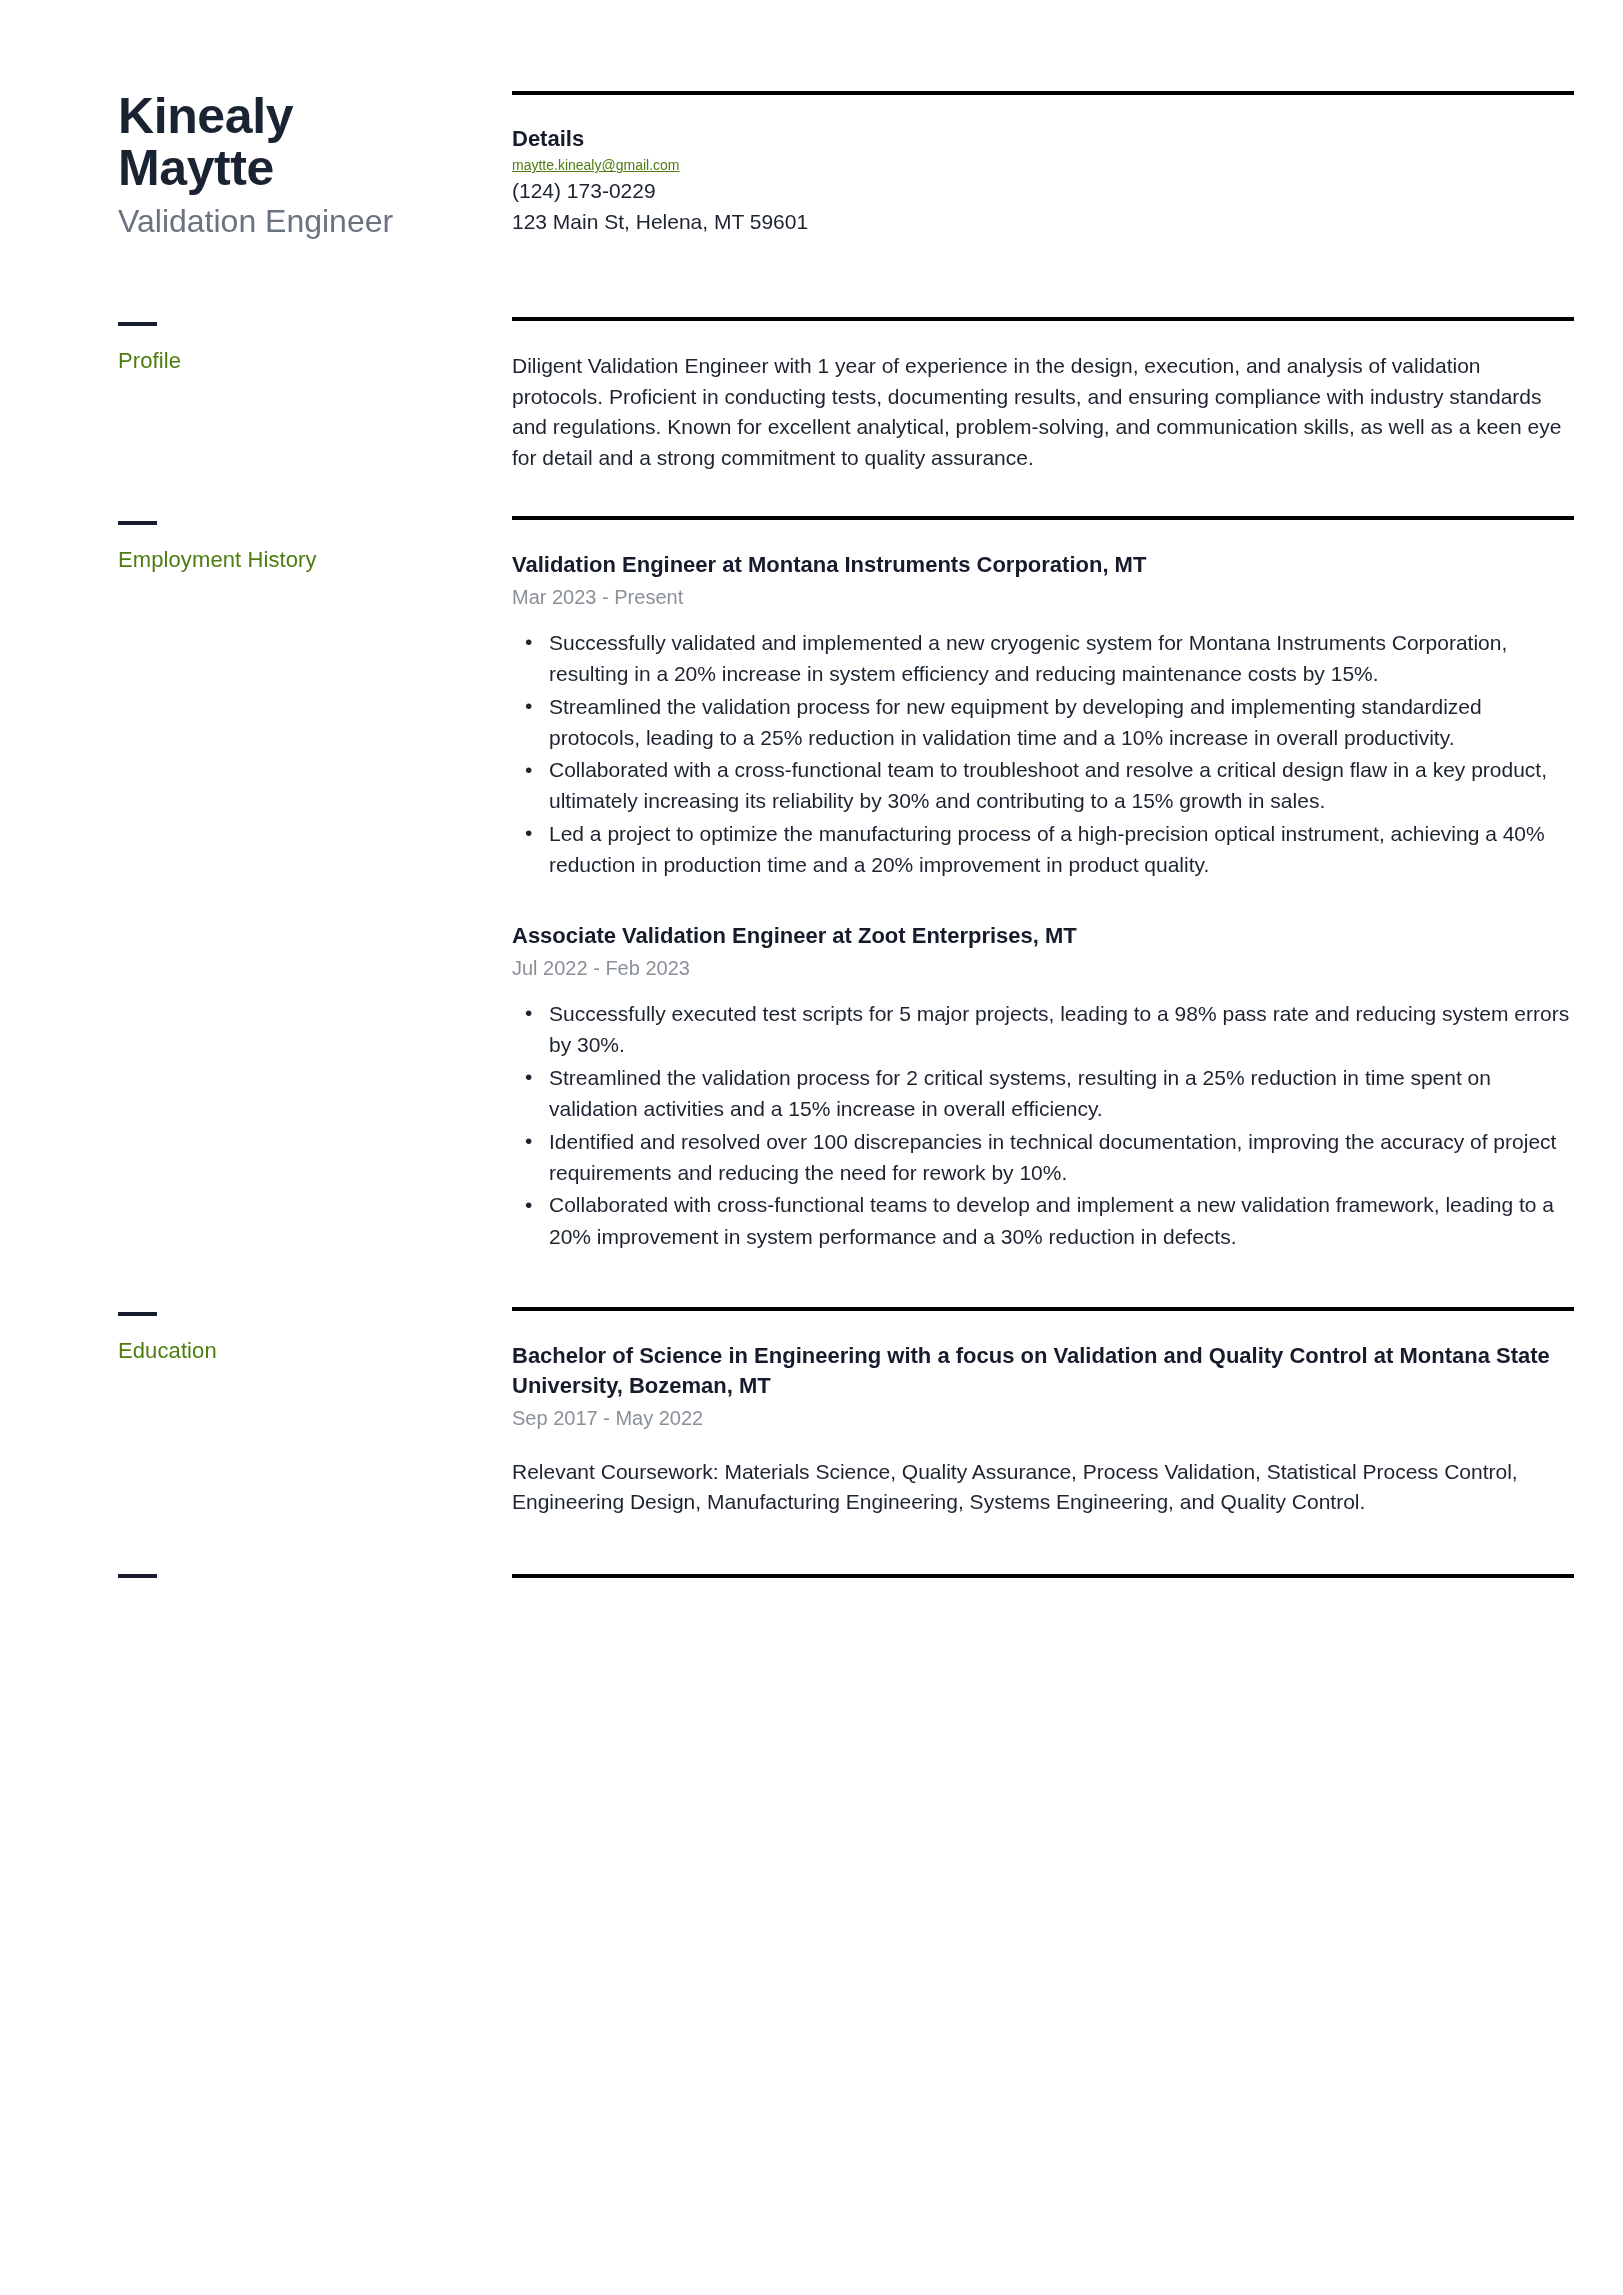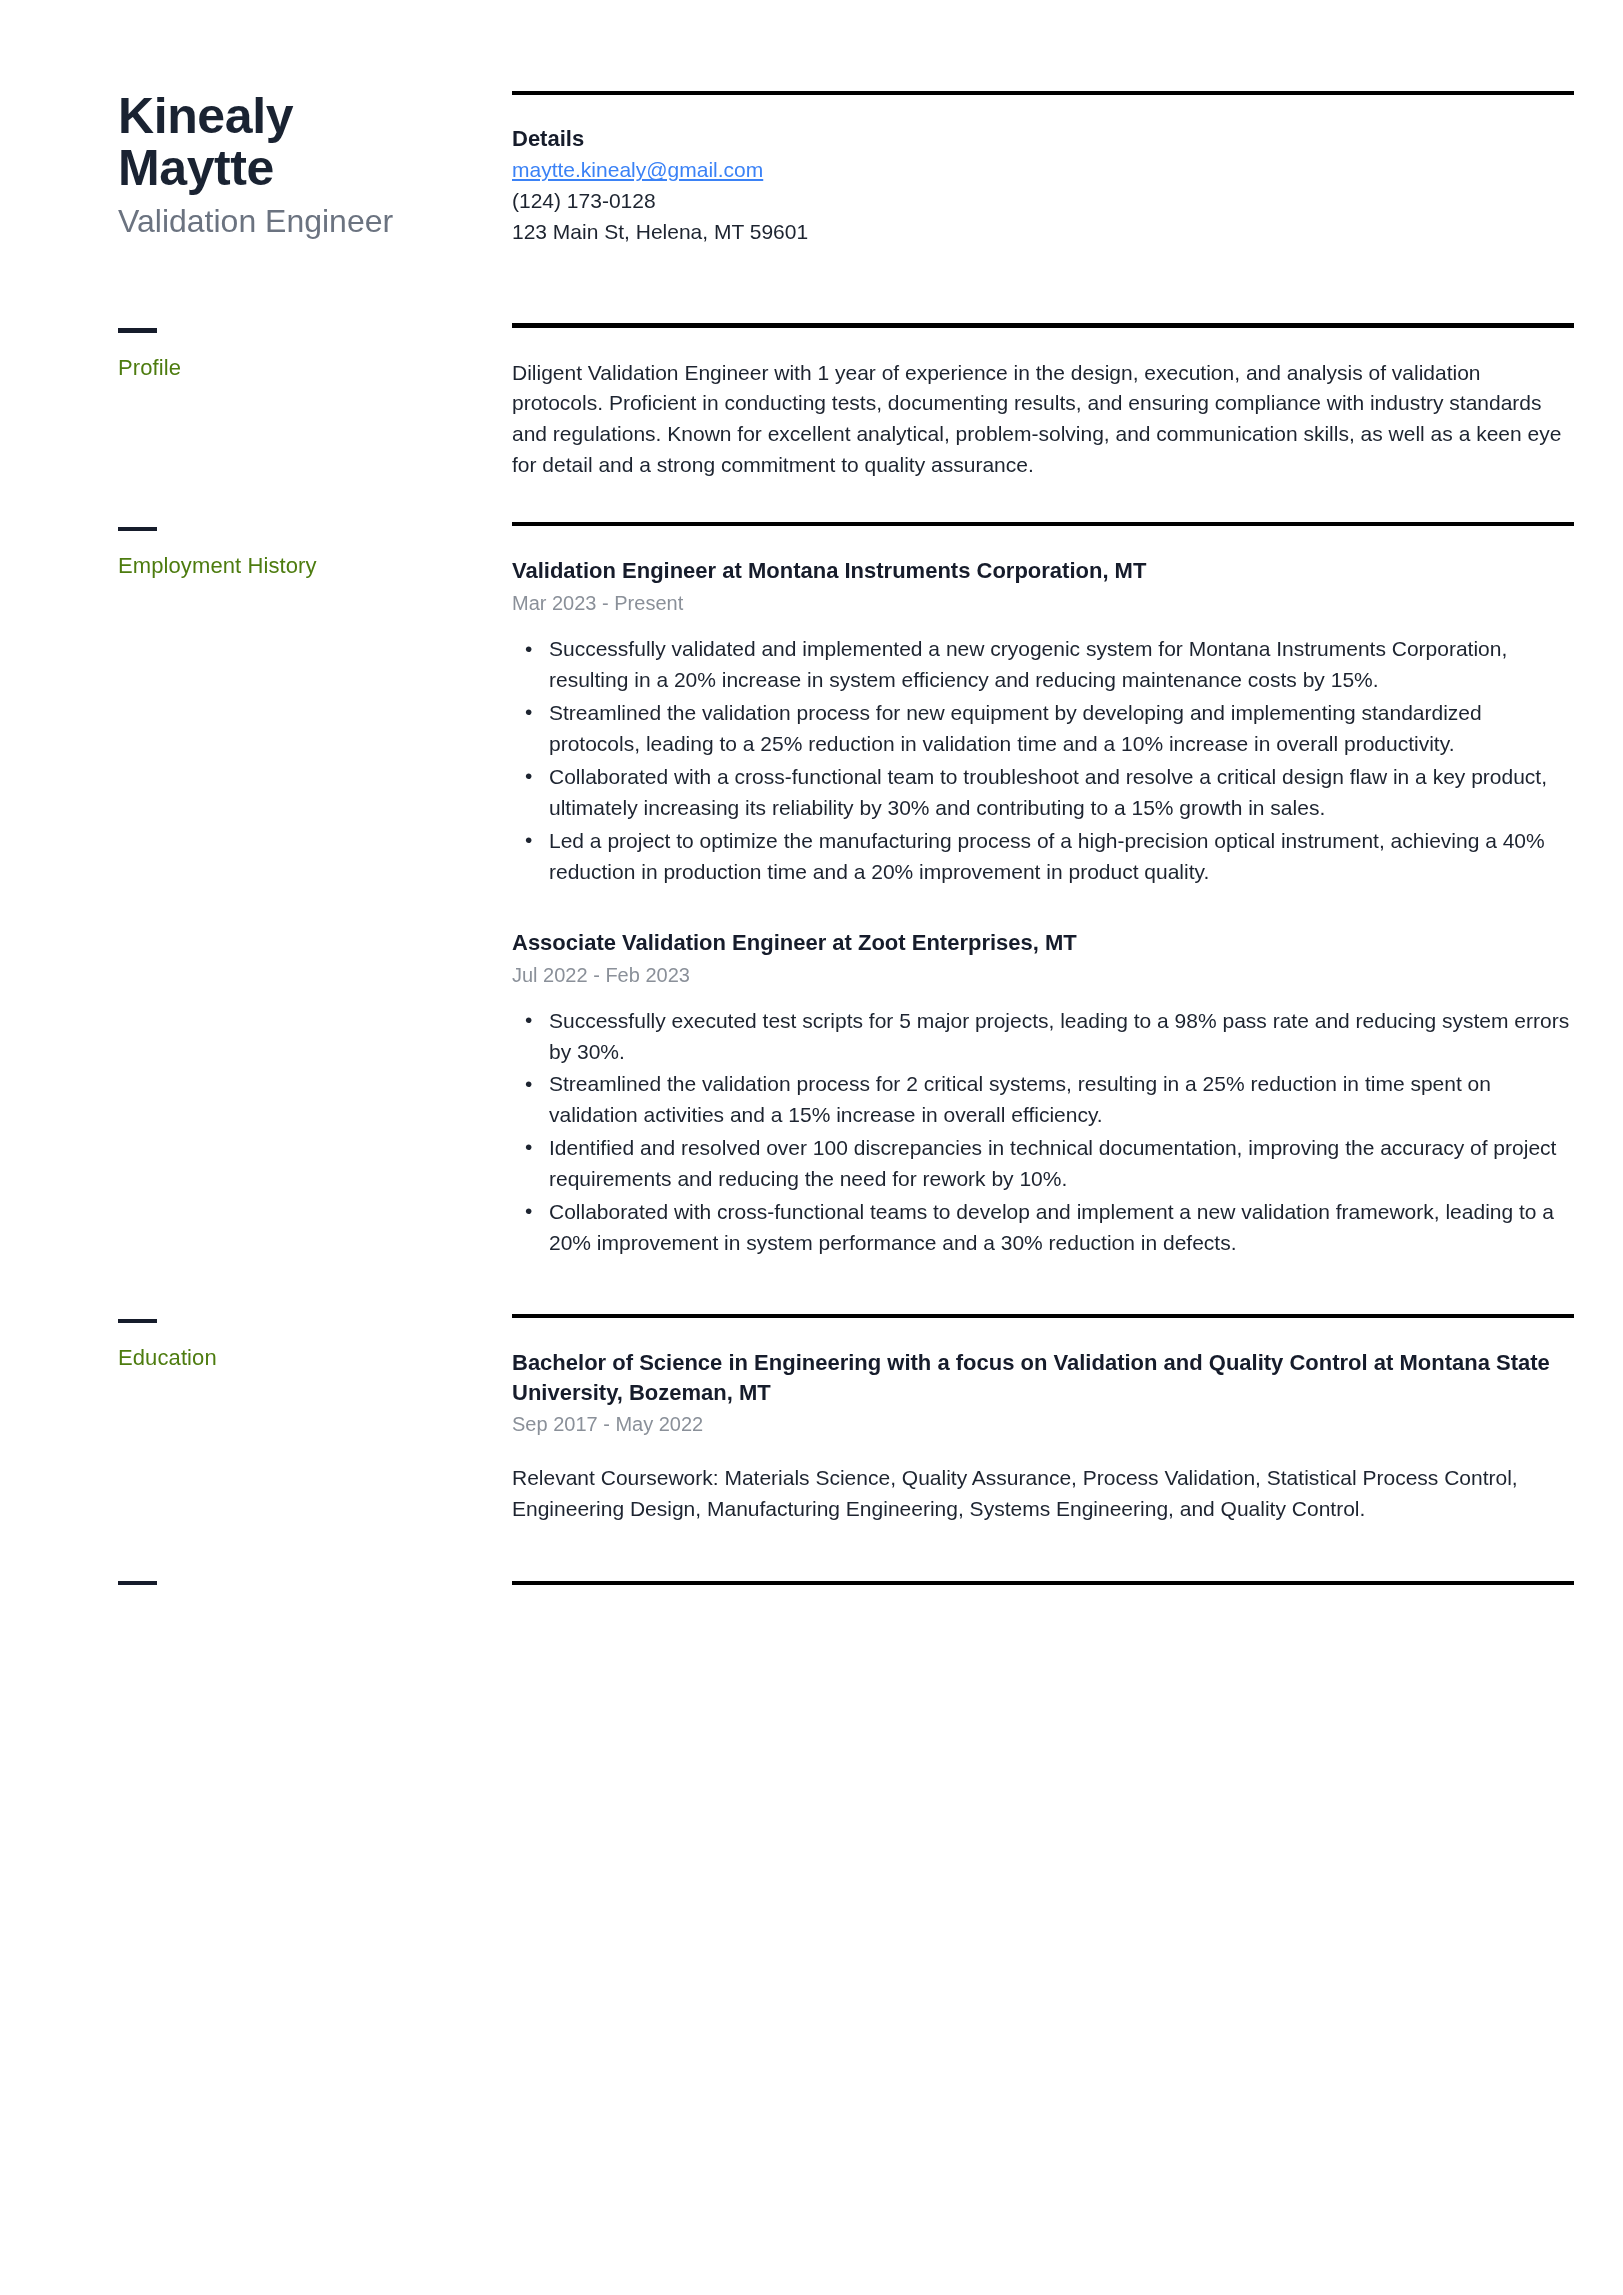--- a/index.html
+++ b/index.html
@@ -93,23 +93,23 @@
     margin: 0 0 1.7px 0;
     line-height: 1.3;
   }
   .body-text {
     font-size: 21px;
     line-height: 1.46;
     color: #1d2430;
     font-weight: 400;
   }
   .email-link {
-    color: #3b82f6;
+    color: #4d7c0f;
     text-decoration: underline;
-    font-size: 21px;
+    font-size: 14px;
     line-height: 1.46;
     display: inline-block;
   }
   .detail-line {
     font-size: 21px;
     line-height: 1.46;
     color: #1d2430;
   }
   .entry-title {
     font-size: 22px;
@@ -167,21 +167,21 @@
       </div>
       <div class="job-title">Validation Engineer</div>
     </div>
     <div class="col-right">
       <div class="rule"></div>
       <div class="details-inner">
         <div class="block-title">Details</div>
         <div>
           <a class="email-link" href="#">maytte.kinealy@gmail.com</a>
         </div>
-        <div class="detail-line">(124) 173-0128</div>
+        <div class="detail-line">(124) 173-0229</div>
         <div class="detail-line">123 Main St, Helena, MT 59601</div>
       </div>
     </div>
   </div>
 
   <div class="row sec-profile">
     <div class="col-left">
       <div class="section-label-wrap">
         <div class="label-dash"></div>
         <div class="section-label">Profile</div>

